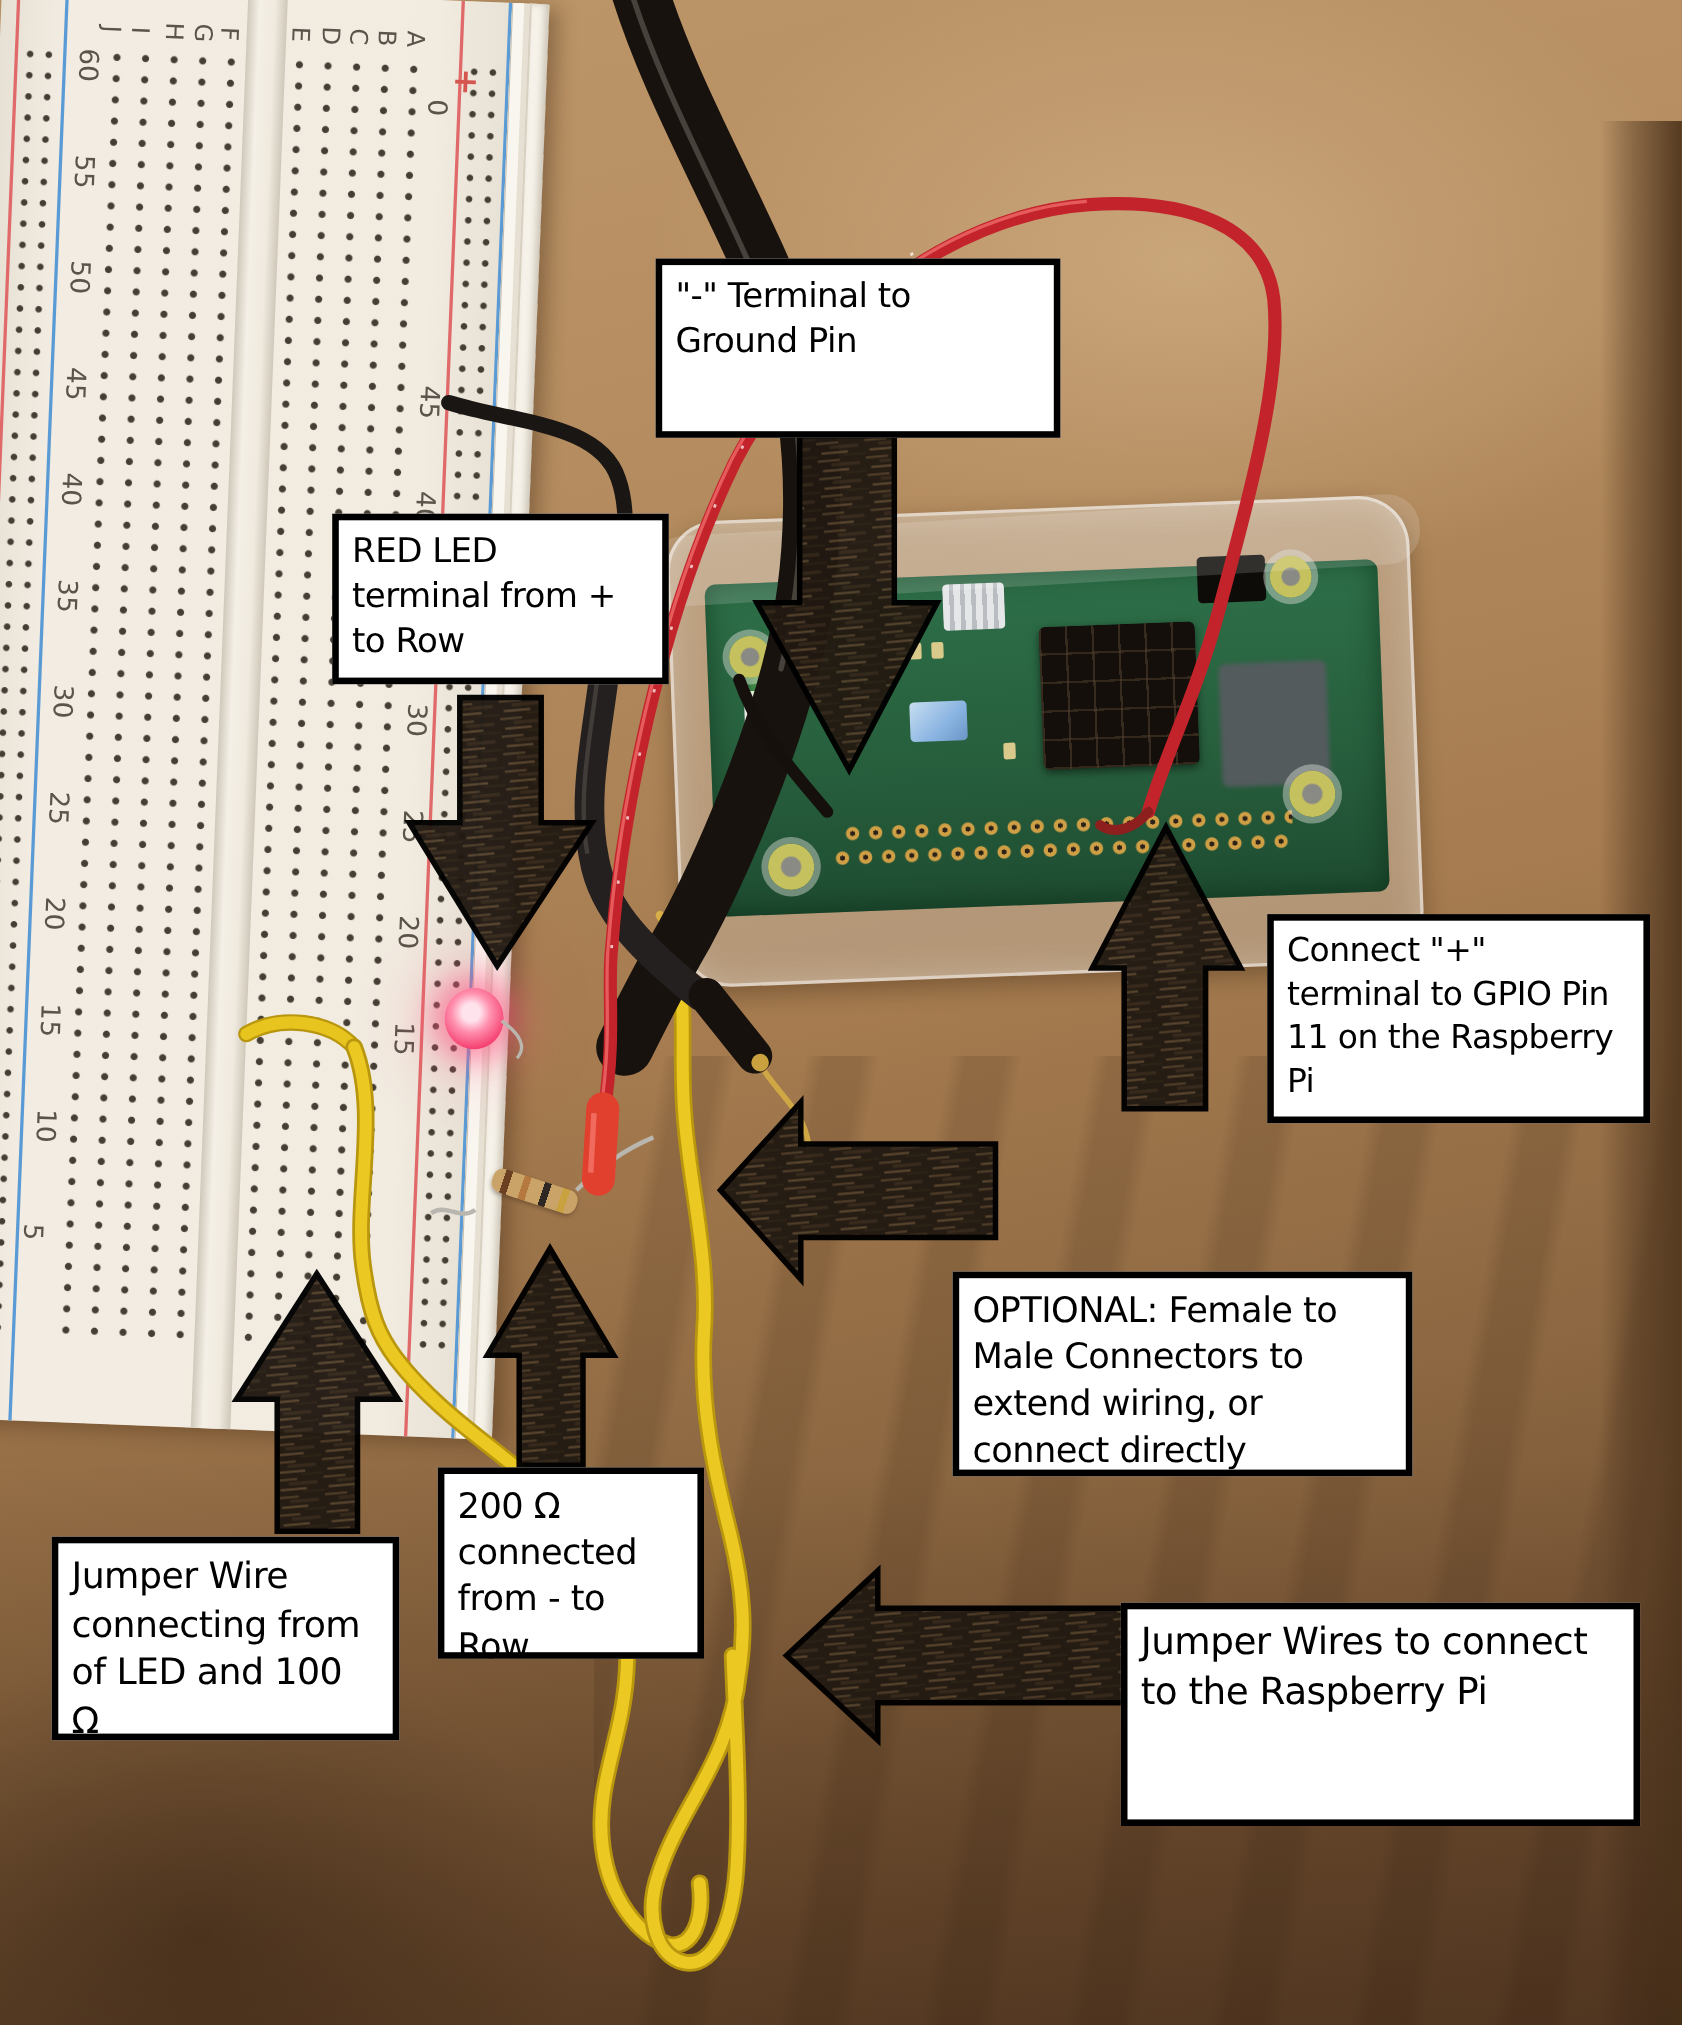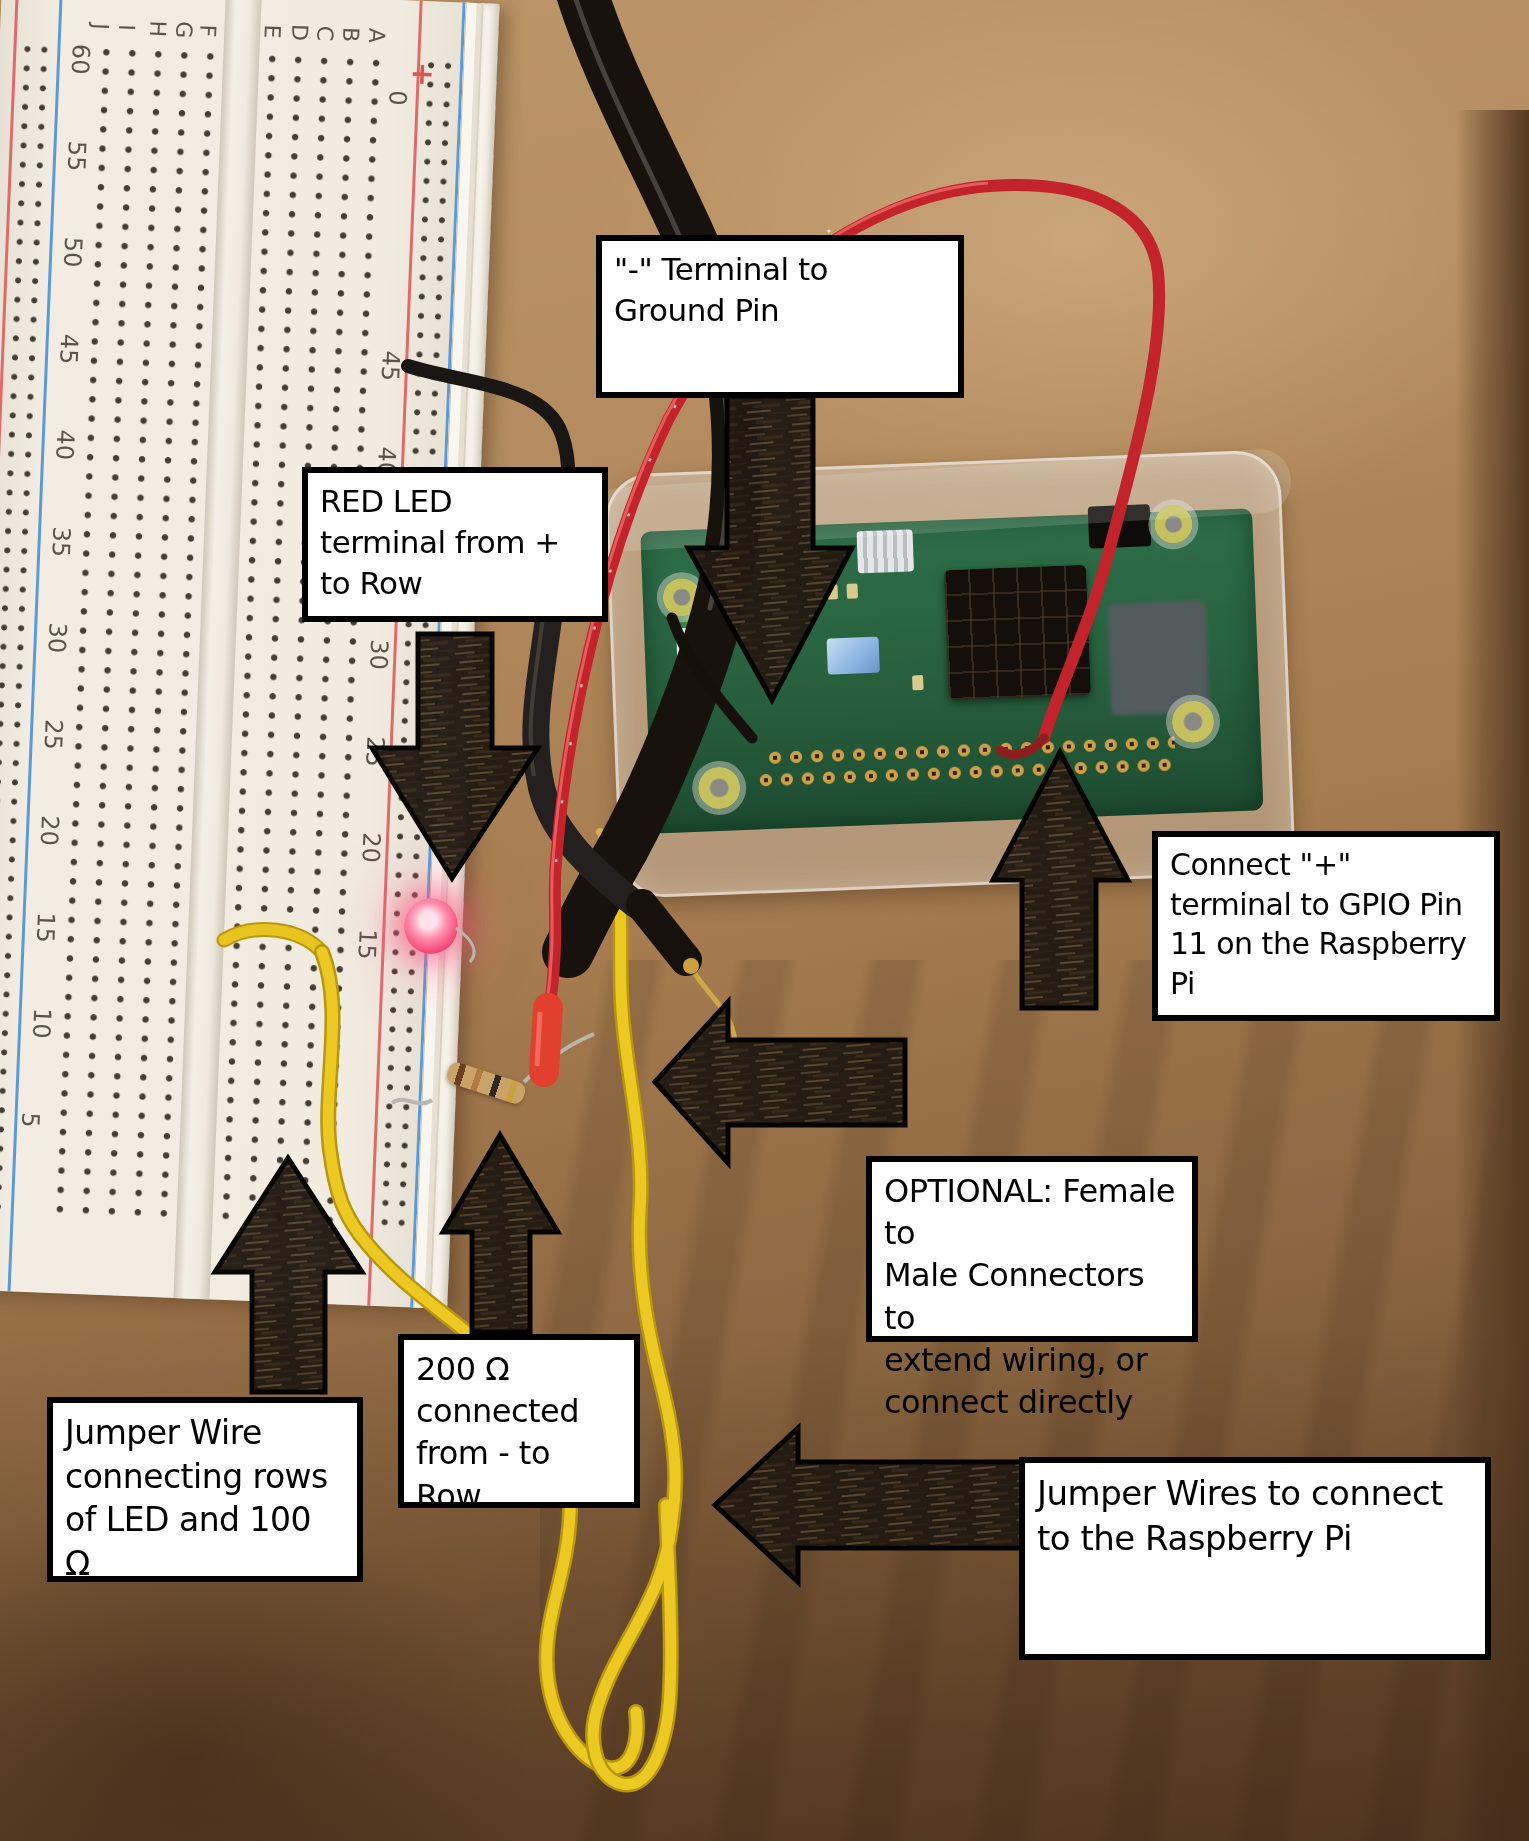--- a/index.html
+++ b/index.html
@@ -74,21 +74,21 @@
       transform:rotate(-1.2deg);border-radius:30px;}
   
   #overlay{inset:0;z-index:30;}
   
   .callout{position:absolute;z-index:50;background:#ffffff;border:6px solid #000;
       color:#000;padding:8px 12px;box-sizing:border-box;white-space:pre-line;
       font-size:32px;line-height:1.32;letter-spacing:-.5px;}
   #box-neg   {left:596px;top:235px;width:368px;height:163px;font-size:31px;}
   #box-led   {left:302px;top:467px;width:306px;height:155px;font-size:31px;}
   #box-gpio  {left:1152px;top:831px;width:348px;height:190px;font-size:30px;}
-  #box-opt   {left:866px;top:1156px;width:332px;height:186px;font-size:32px;}
+  #box-opt   {left:866px;top:1156px;width:418px;height:186px;font-size:32px;}
   #box-jumper{left:47px;top:1397px;width:316px;height:185px;font-size:33px;}
   #box-res   {left:398px;top:1334px;width:242px;height:174px;font-size:32px;}
   #box-wires {left:1019px;top:1457px;width:472px;height:203px;font-size:34px;}
 </style>
 </head>
 <body>
 
 <div class="abs" id="bg"></div>
 <div class="abs" id="bg-streaks"></div>
 <div class="abs" id="bg-edge"></div>
@@ -234,21 +234,21 @@
 to Row</div>
 <div class="callout" id="box-gpio">Connect "+"
 terminal to GPIO Pin
 11 on the Raspberry
 Pi</div>
 <div class="callout" id="box-opt">OPTIONAL: Female to
 Male Connectors to
 extend wiring, or
 connect directly</div>
 <div class="callout" id="box-jumper">Jumper Wire
-connecting rows
+connecting from
 of LED and 100 Ω</div>
 <div class="callout" id="box-res">200 Ω
 connected
 from - to
 Row</div>
 <div class="callout" id="box-wires">Jumper Wires to connect
 to the Raspberry Pi</div>
 
 <div class="abs" id="bg-vignette"></div>
 

